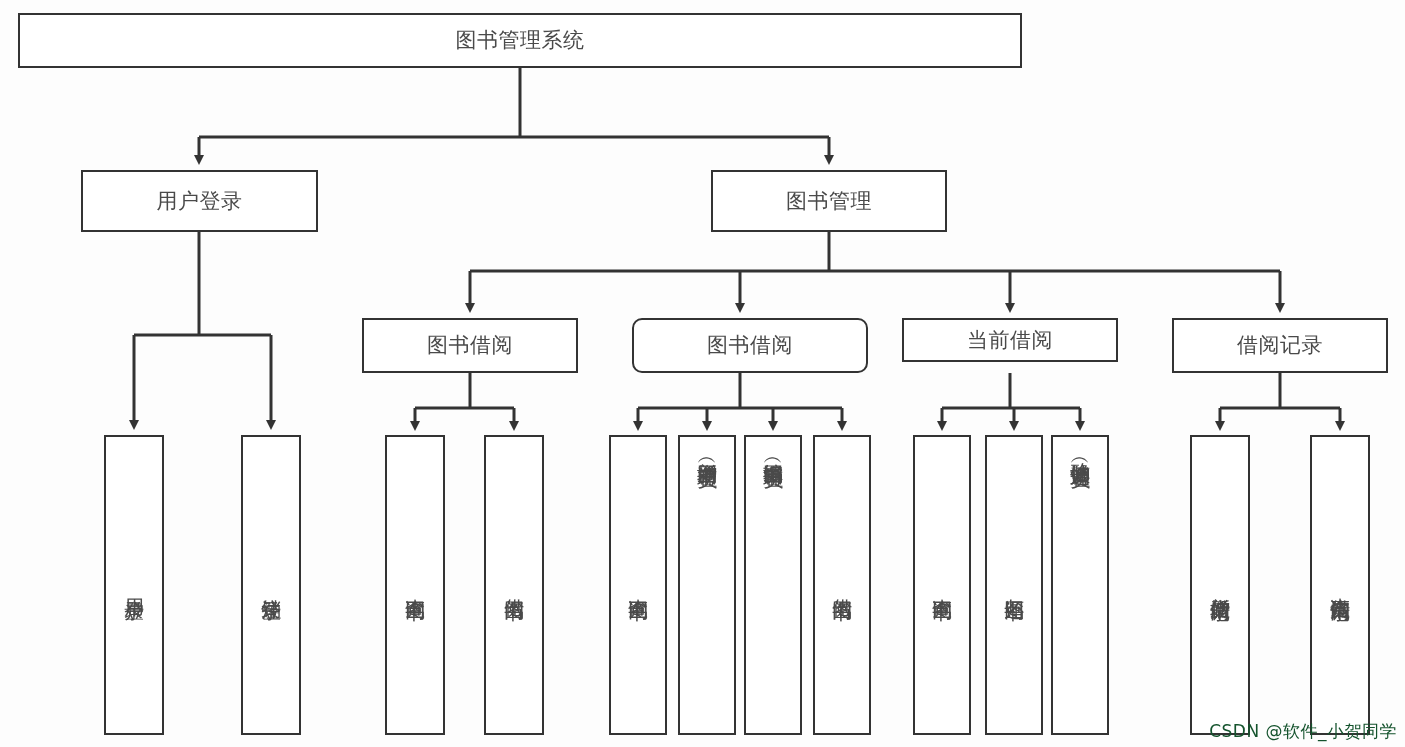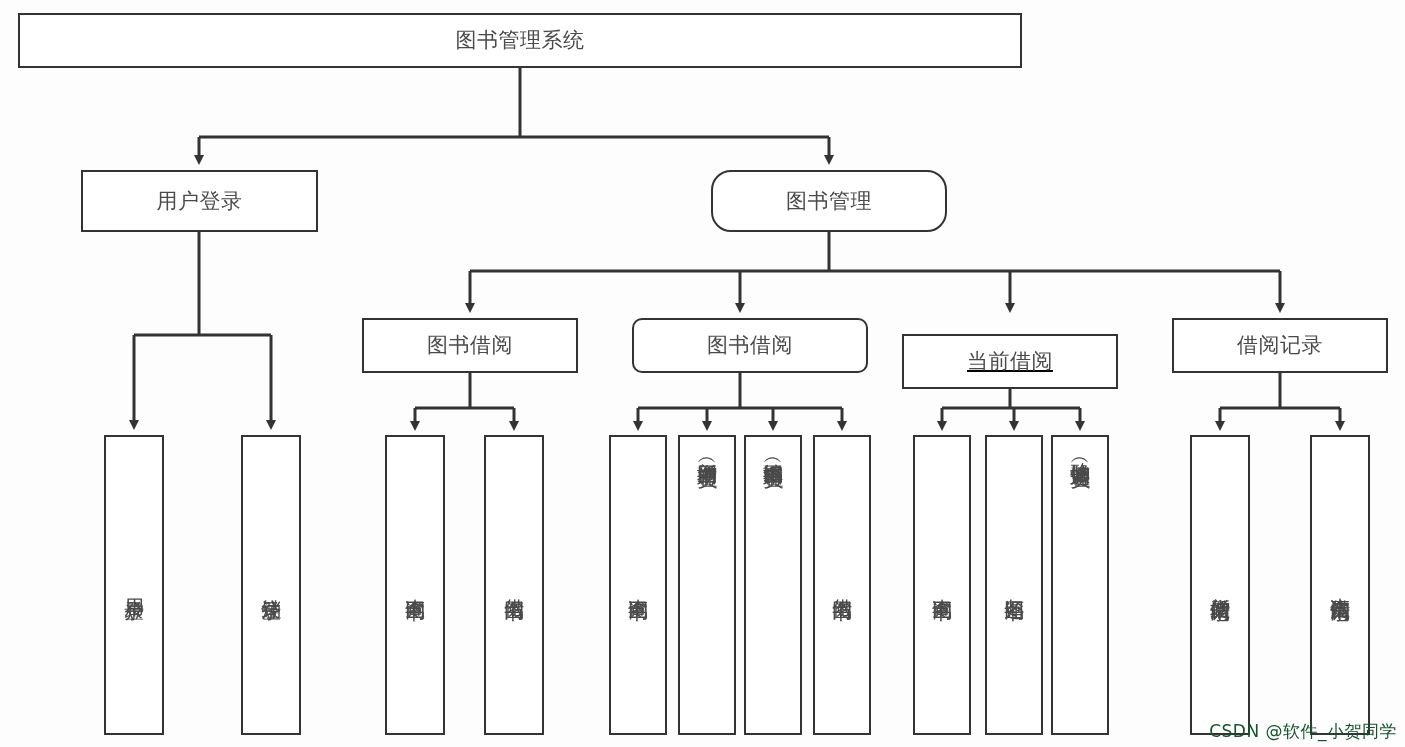--- a/index.html
+++ b/index.html
@@ -132,31 +132,31 @@
     </g>
   </svg>
 
   <div class="node root" style="left:18px; top:13px; width:1004px; height:55px;">
     <span class="node-label">图书管理系统</span>
   </div>
 
   <div class="node level2" style="left:81px; top:170px; width:237px; height:62px;">
     <span class="node-label">用户登录</span>
   </div>
-  <div class="node level2" style="left:711px; top:170px; width:236px; height:62px;border-radius:20px;">
+  <div class="node level2" style="left:711px; top:170px; width:236px; height:62px;">
     <span class="node-label">图书管理</span>
   </div>
 
   <div class="node level3" style="left:362px; top:318px; width:216px; height:55px;">
     <span class="node-label">图书借阅</span>
   </div>
   <div class="node level3" style="left:632px; top:318px; width:236px; height:55px;border-radius:10px;">
     <span class="node-label">图书借阅</span>
   </div>
-  <div class="node level3" style="left:902px; top:334px; width:216px; height:55px;text-decoration:underline;">
+  <div class="node level3" style="left:902px; top:318px; width:216px; height:44px;">
     <span class="node-label">当前借阅</span>
   </div>
   <div class="node level3" style="left:1172px; top:318px; width:216px; height:55px;">
     <span class="node-label">借阅记录</span>
   </div>
 
   <div class="node leaf short" style="left:104px; top:435px; width:60px; height:300px;">
     <span class="node-label">用户登录</span>
   </div>
   <div class="node leaf short" style="left:241px; top:435px; width:60px; height:300px;">

